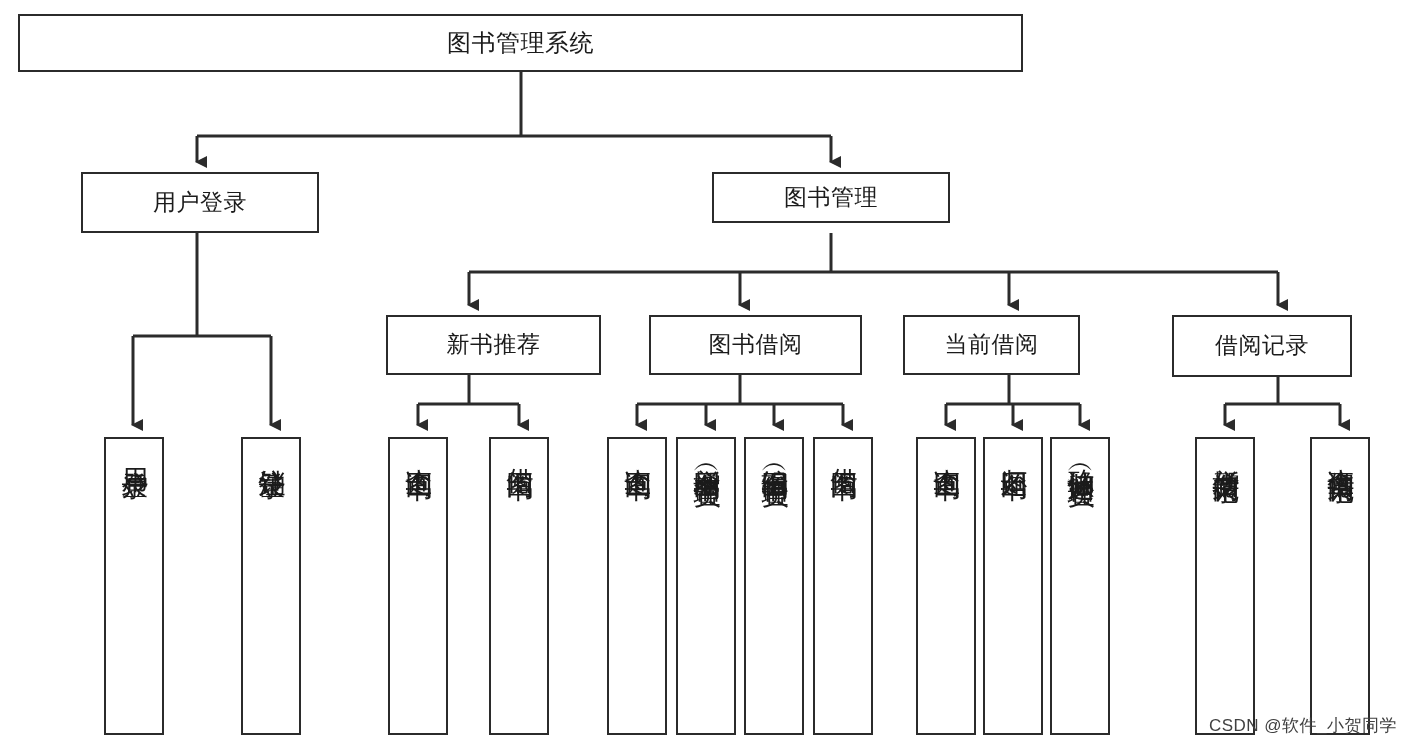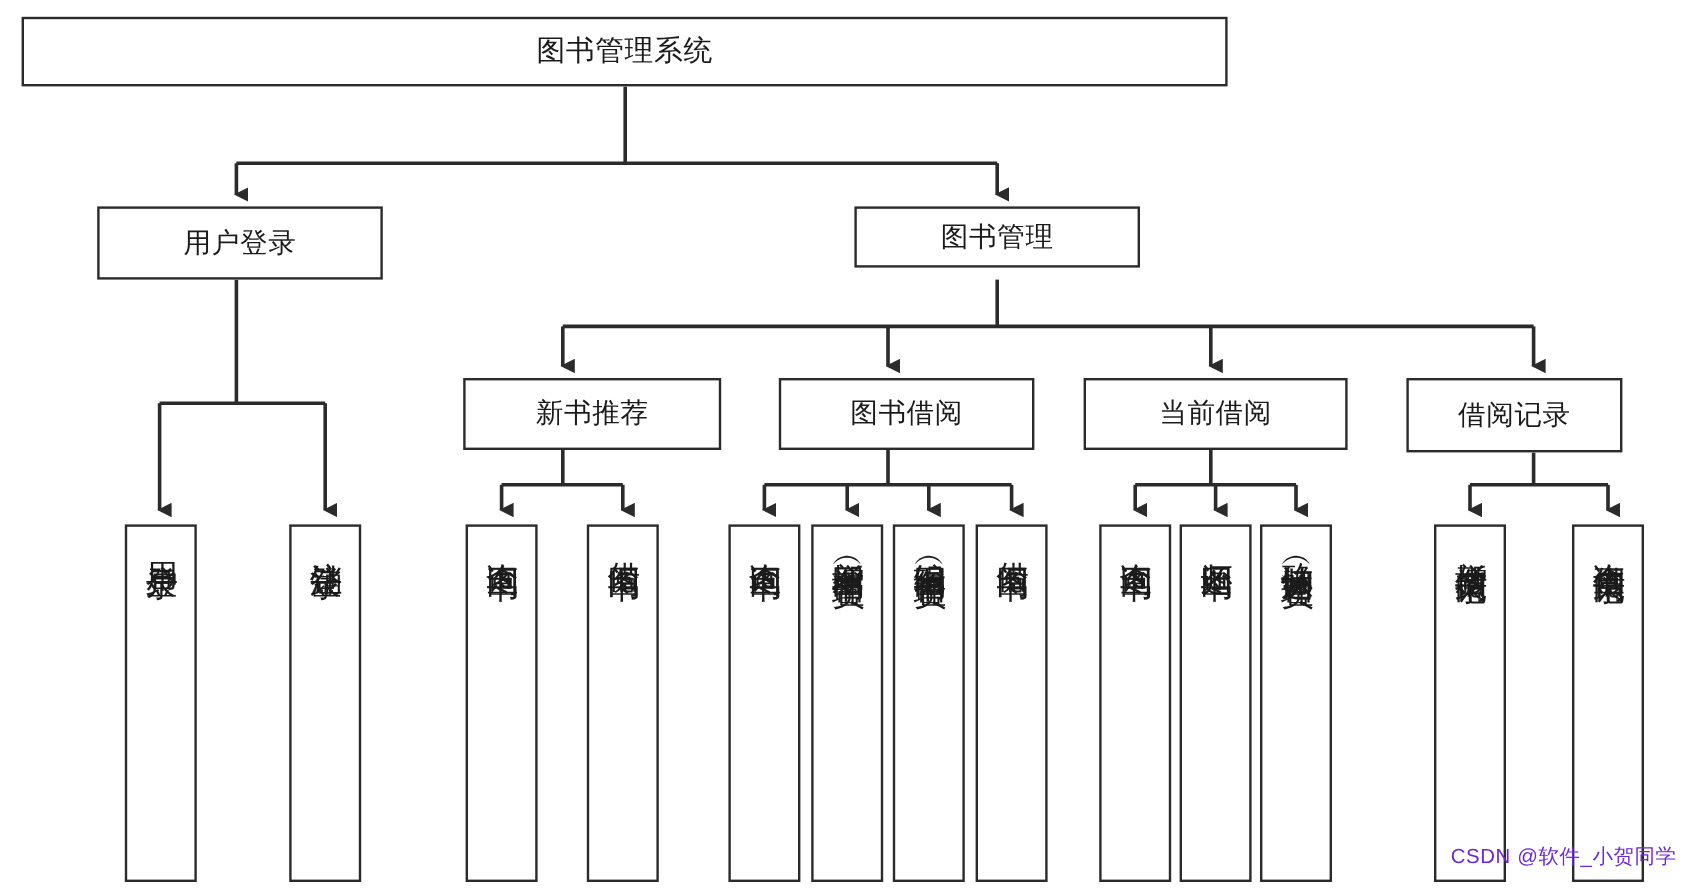--- a/index.html
+++ b/index.html
@@ -57,23 +57,23 @@
     writing-mode: vertical-rl;
     text-orientation: upright;
     font-size: 27px;
     line-height: 1.18;
     letter-spacing: 2px;
     white-space: nowrap;
   }
   #watermark {
     position: absolute;
     right: 8px;
-    bottom: 22px;
+    bottom: 10px;
     font-size: 17px;
-    color: #6d28d9;
+    color: #404040;
     letter-spacing: 0.5px;
     white-space: nowrap;
     pointer-events: none;
   }
 </style>
 </head>
 <body>
 
 <div id="diagram-canvas">
 
@@ -141,21 +141,21 @@
   </div>
 
   <div class="node horiz" style="left:362px; top:315px; width:215px; height:60px;margin-left:24px;">
     <span class="node-label">新书推荐</span>
   </div>
 
   <div class="node horiz" style="left:649px; top:315px; width:213px; height:60px;">
     <span class="node-label">图书借阅</span>
   </div>
 
-  <div class="node horiz" style="left:903px; top:315px; width:220px; height:60px;">
+  <div class="node horiz" style="left:903px; top:315px; width:177px; height:60px;">
     <span class="node-label">当前借阅</span>
   </div>
 
   <div class="node horiz" style="left:1172px; top:315px; width:180px; height:62px;">
     <span class="node-label">借阅记录</span>
   </div>
 
   <div class="node leaf" style="left:104px; top:437px; width:60px; height:298px;">
     <span class="node-label">用户登录</span>
   </div>

